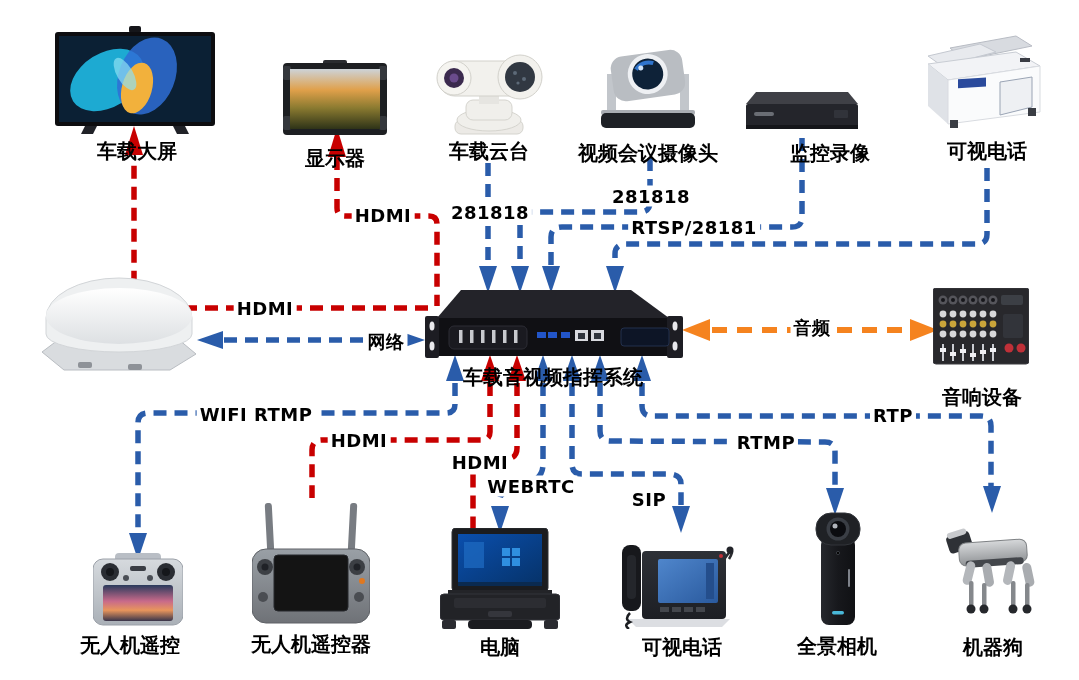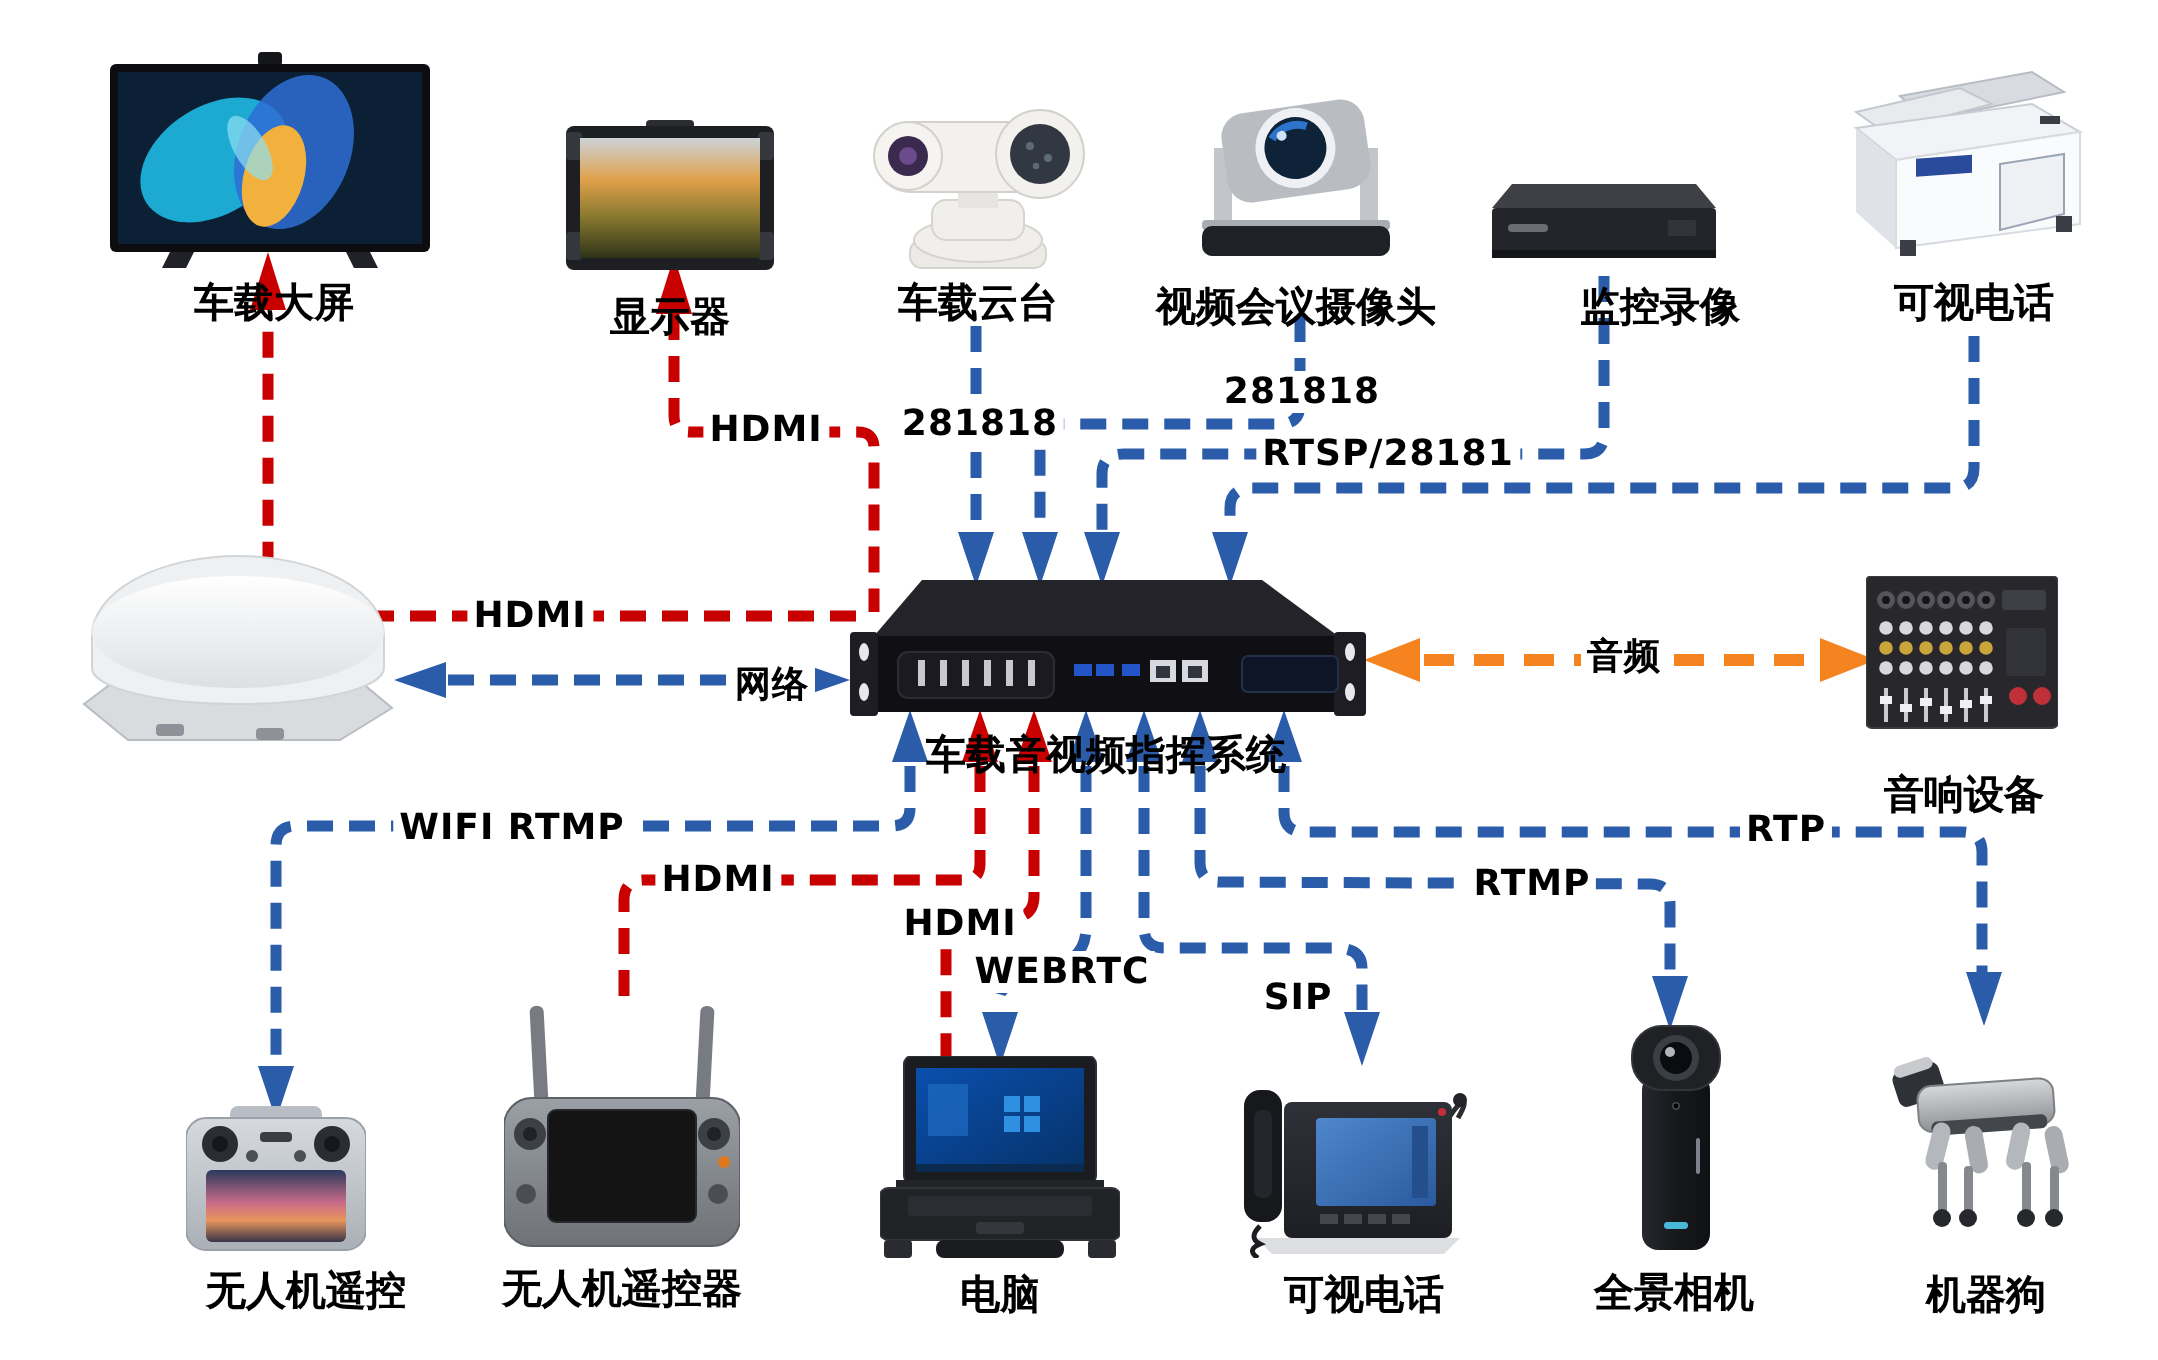--- a/index.html
+++ b/index.html
@@ -453,21 +453,21 @@
   </svg>
 
   <div class="dev-label" style="left:137px;top:138px;">车载大屏</div>
   <div class="dev-label" style="left:335px;top:145px;">显示器</div>
   <div class="dev-label" style="left:489px;top:138px;">车载云台</div>
   <div class="dev-label" style="left:648px;top:140px;">视频会议摄像头</div>
   <div class="dev-label" style="left:830px;top:140px;">监控录像</div>
   <div class="dev-label" style="left:987px;top:138px;">可视电话</div>
   <div class="dev-label" style="left:553px;top:364px;">车载音视频指挥系统</div>
   <div class="dev-label" style="left:982px;top:384px;">音响设备</div>
-  <div class="dev-label" style="left:153px;top:632px;">无人机遥控</div>
+  <div class="dev-label" style="left:130px;top:632px;">无人机遥控</div>
   <div class="dev-label" style="left:311px;top:631px;">无人机遥控器</div>
   <div class="dev-label" style="left:500px;top:634px;">电脑</div>
   <div class="dev-label" style="left:682px;top:634px;">可视电话</div>
   <div class="dev-label" style="left:837px;top:633px;">全景相机</div>
   <div class="dev-label" style="left:993px;top:634px;">机器狗</div>
 
   <div class="link-label" style="left:383px;top:215px;">HDMI</div>
   <div class="link-label" style="left:490px;top:212px;">281818</div>
   <div class="link-label" style="left:651px;top:196px;">281818</div>
   <div class="link-label" style="left:694px;top:227px;">RTSP/28181</div>

